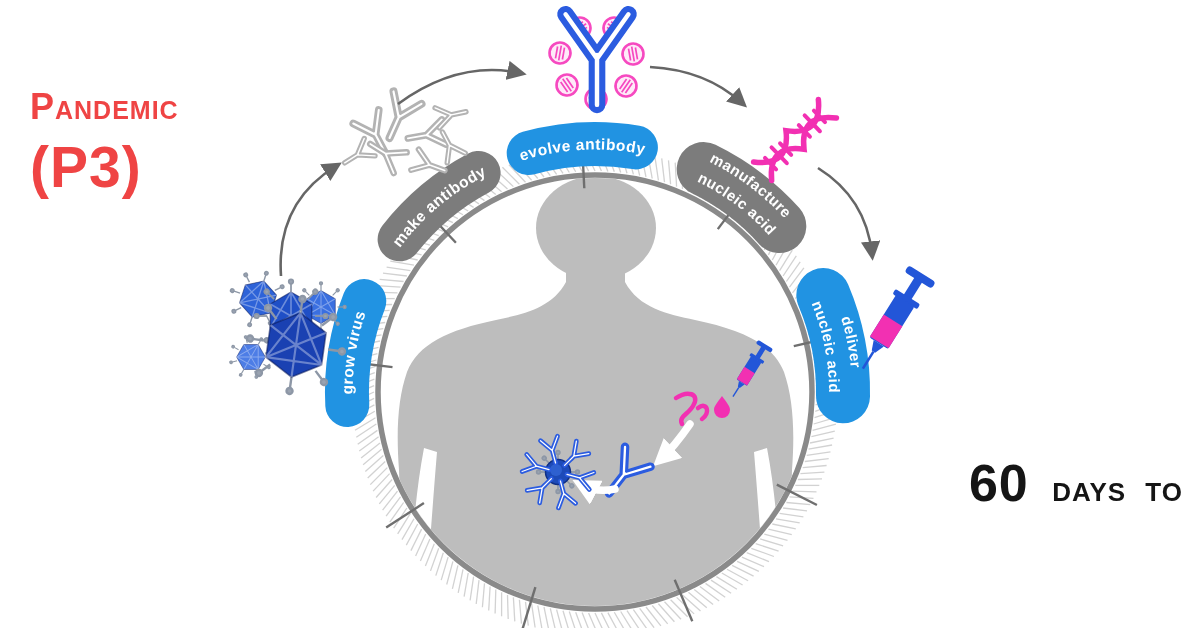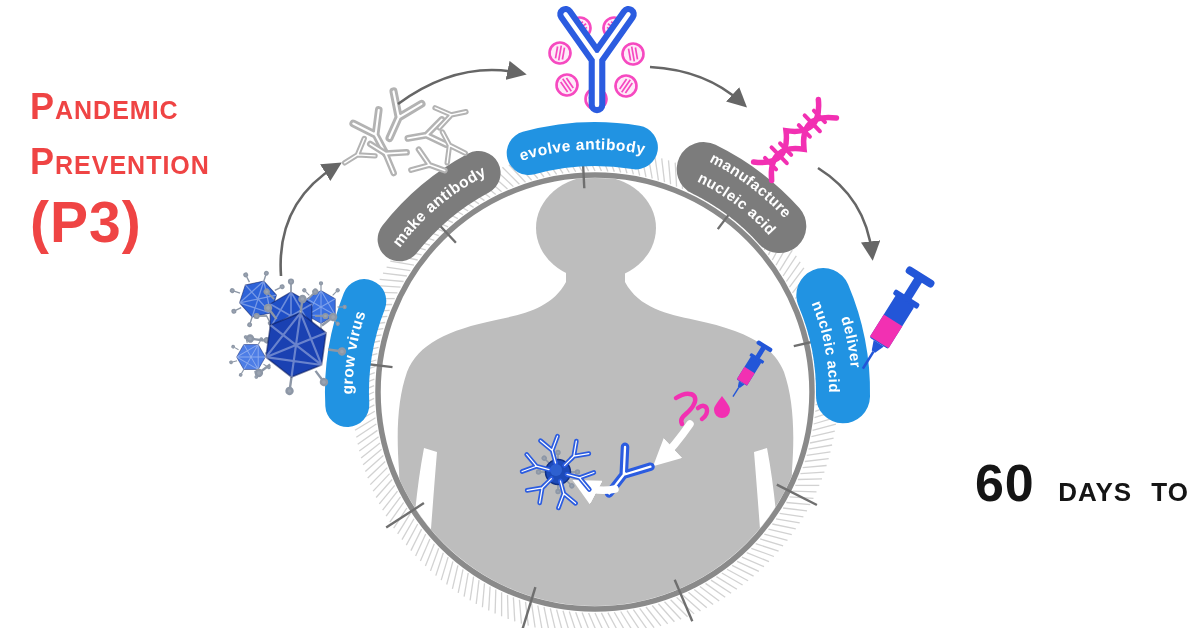--- a/index.html
+++ b/index.html
@@ -5,35 +5,34 @@
   html,body{margin:0;padding:0;}
   body{width:1200px;height:628px;background:#ffffff;position:relative;overflow:hidden;
        font-family:"Liberation Sans", sans-serif;}
   .stage{position:absolute;inset:0;}
   
   .p3-title{position:absolute;left:30px;top:40px;color:#ef4444;margin-top:39px;}
   .p3-title .t-line{font-weight:bold;font-size:36px;line-height:55px;
        font-variant:small-caps;letter-spacing:1px;}
   .p3-title .t-p3{font-weight:bold;font-size:57px;line-height:66px;letter-spacing:1px;}
   
-  .tagline{position:absolute;right:11px;top:452px;color:#151515;font-weight:bold;}
+  .tagline{position:absolute;right:17px;top:452px;color:#151515;font-weight:bold;}
   .tagline .tag1{font-size:52px;line-height:62px;letter-spacing:1px;word-spacing:8px;}
   .tagline .tag1 .small{font-size:37px;font-variant:small-caps;}
   .tagline .tag2{font-size:37px;line-height:62px;font-variant:small-caps;letter-spacing:1px;word-spacing:8px;}
   svg text{font-family:"Liberation Sans", sans-serif;}
 </style>
 </head>
 <body>
 
 <div class="stage">
 
   
   <div class="p3-title">
     <div class="t-line">Pandemic</div>
-    <div class="t-line">Prevention</div>
     <div class="t-p3">(P3)</div>
   </div>
 
   
   <div class="tagline">
     <div class="tag1"><span class="big">60</span> <span class="small">days to</span></div>
   </div>
 
   
   <svg id="diagram" width="1200" height="628" viewBox="0 0 1200 628">

